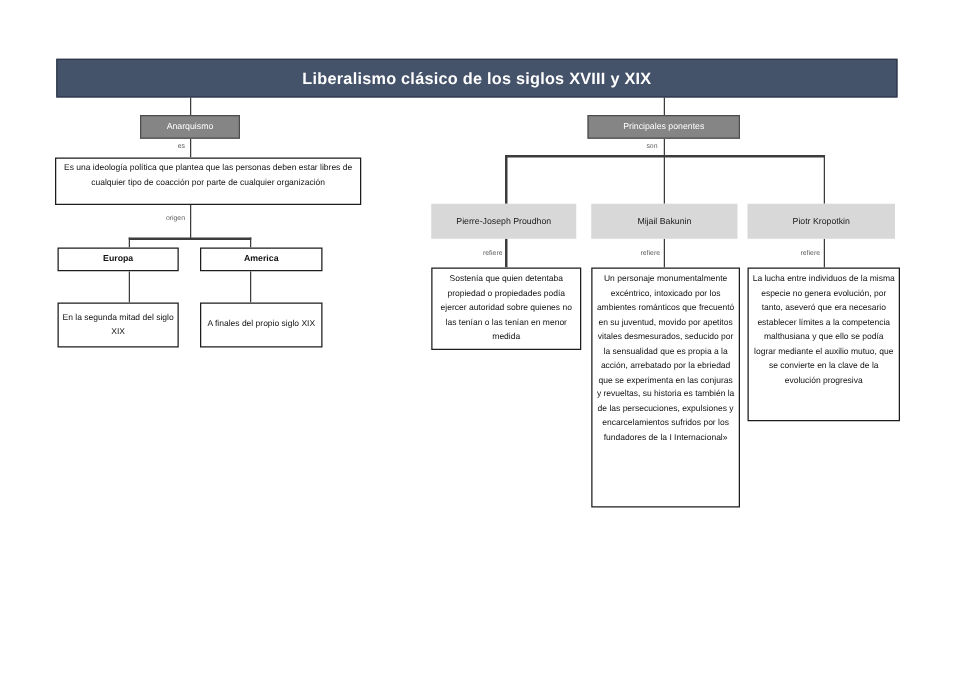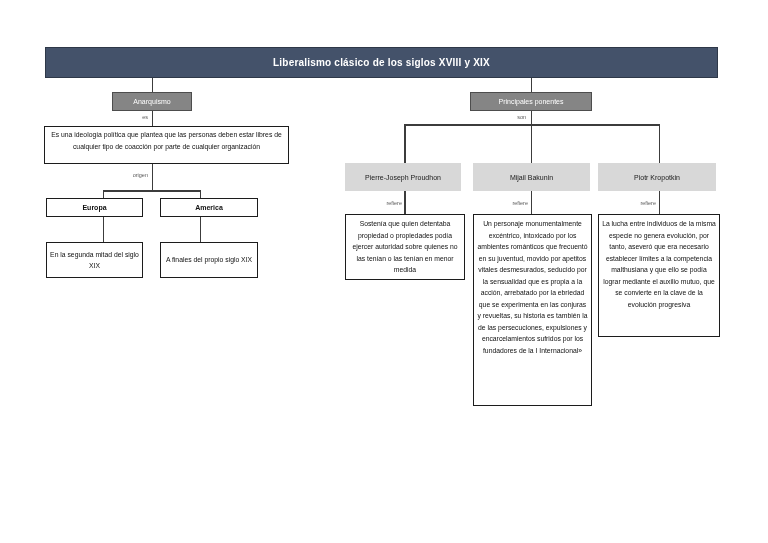--- a/index.html
+++ b/index.html
@@ -4,21 +4,21 @@
 <style>
   html,body{margin:0;padding:0;background:#ffffff;}
   .page{
     position:relative;width:768px;height:543px;background:#ffffff;overflow:hidden;
     font-family:"Liberation Sans", sans-serif;color:#1a1a1a;
   }
   .titlebar{
     position:absolute;left:45px;top:47px;width:673px;height:31px;
     background:#44526a;border:1.5px solid #2c3navy648;border:1.5px solid #2e3848;
     box-sizing:border-box;display:flex;align-items:center;justify-content:center;
-    color:#ffffff;font-size:10px;font-weight:bold;letter-spacing:.2px;
+    color:#ffffff;font-size:13px;font-weight:bold;letter-spacing:.2px;
   }
   .line{position:absolute;background:#3c3c3c;}
   .gray-node{
     position:absolute;background:#858585;border:1.5px solid #4d4d4d;box-sizing:border-box;
     display:flex;align-items:center;justify-content:center;
     color:#ffffff;font-size:7px;
   }
   .white-node{
     position:absolute;background:#ffffff;border:1.3px solid #1c1c1c;box-sizing:border-box;
     display:flex;align-items:center;justify-content:center;text-align:center;

